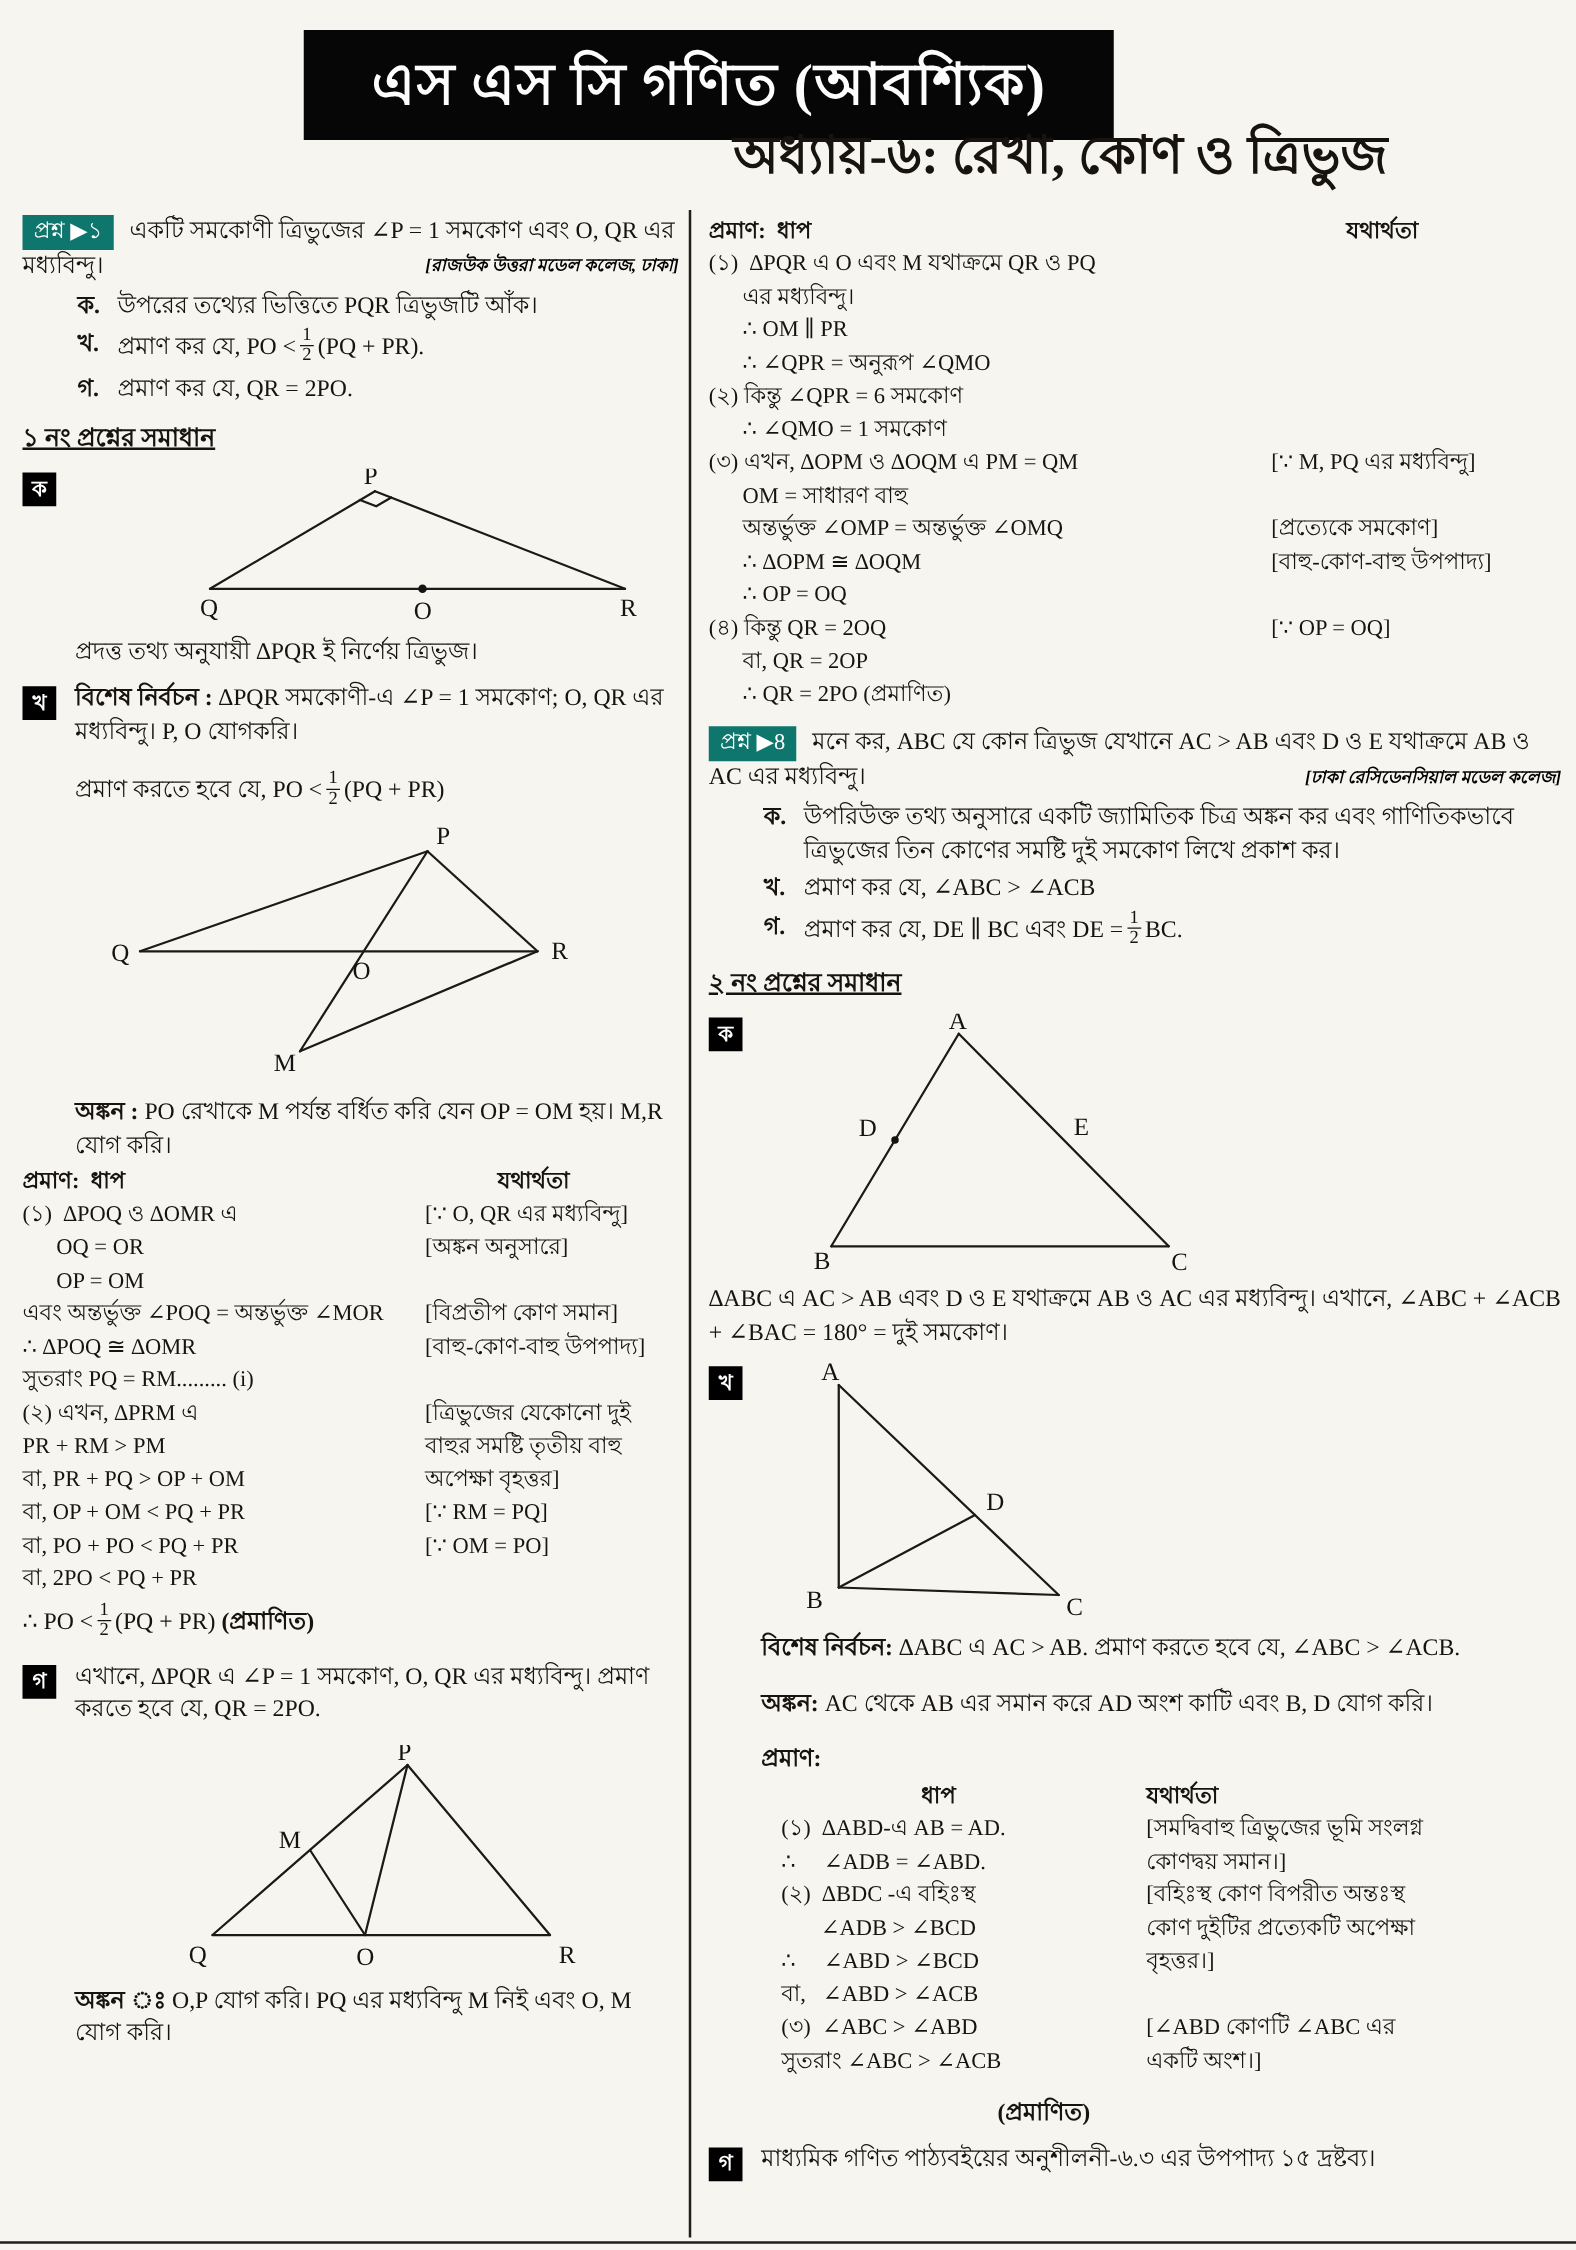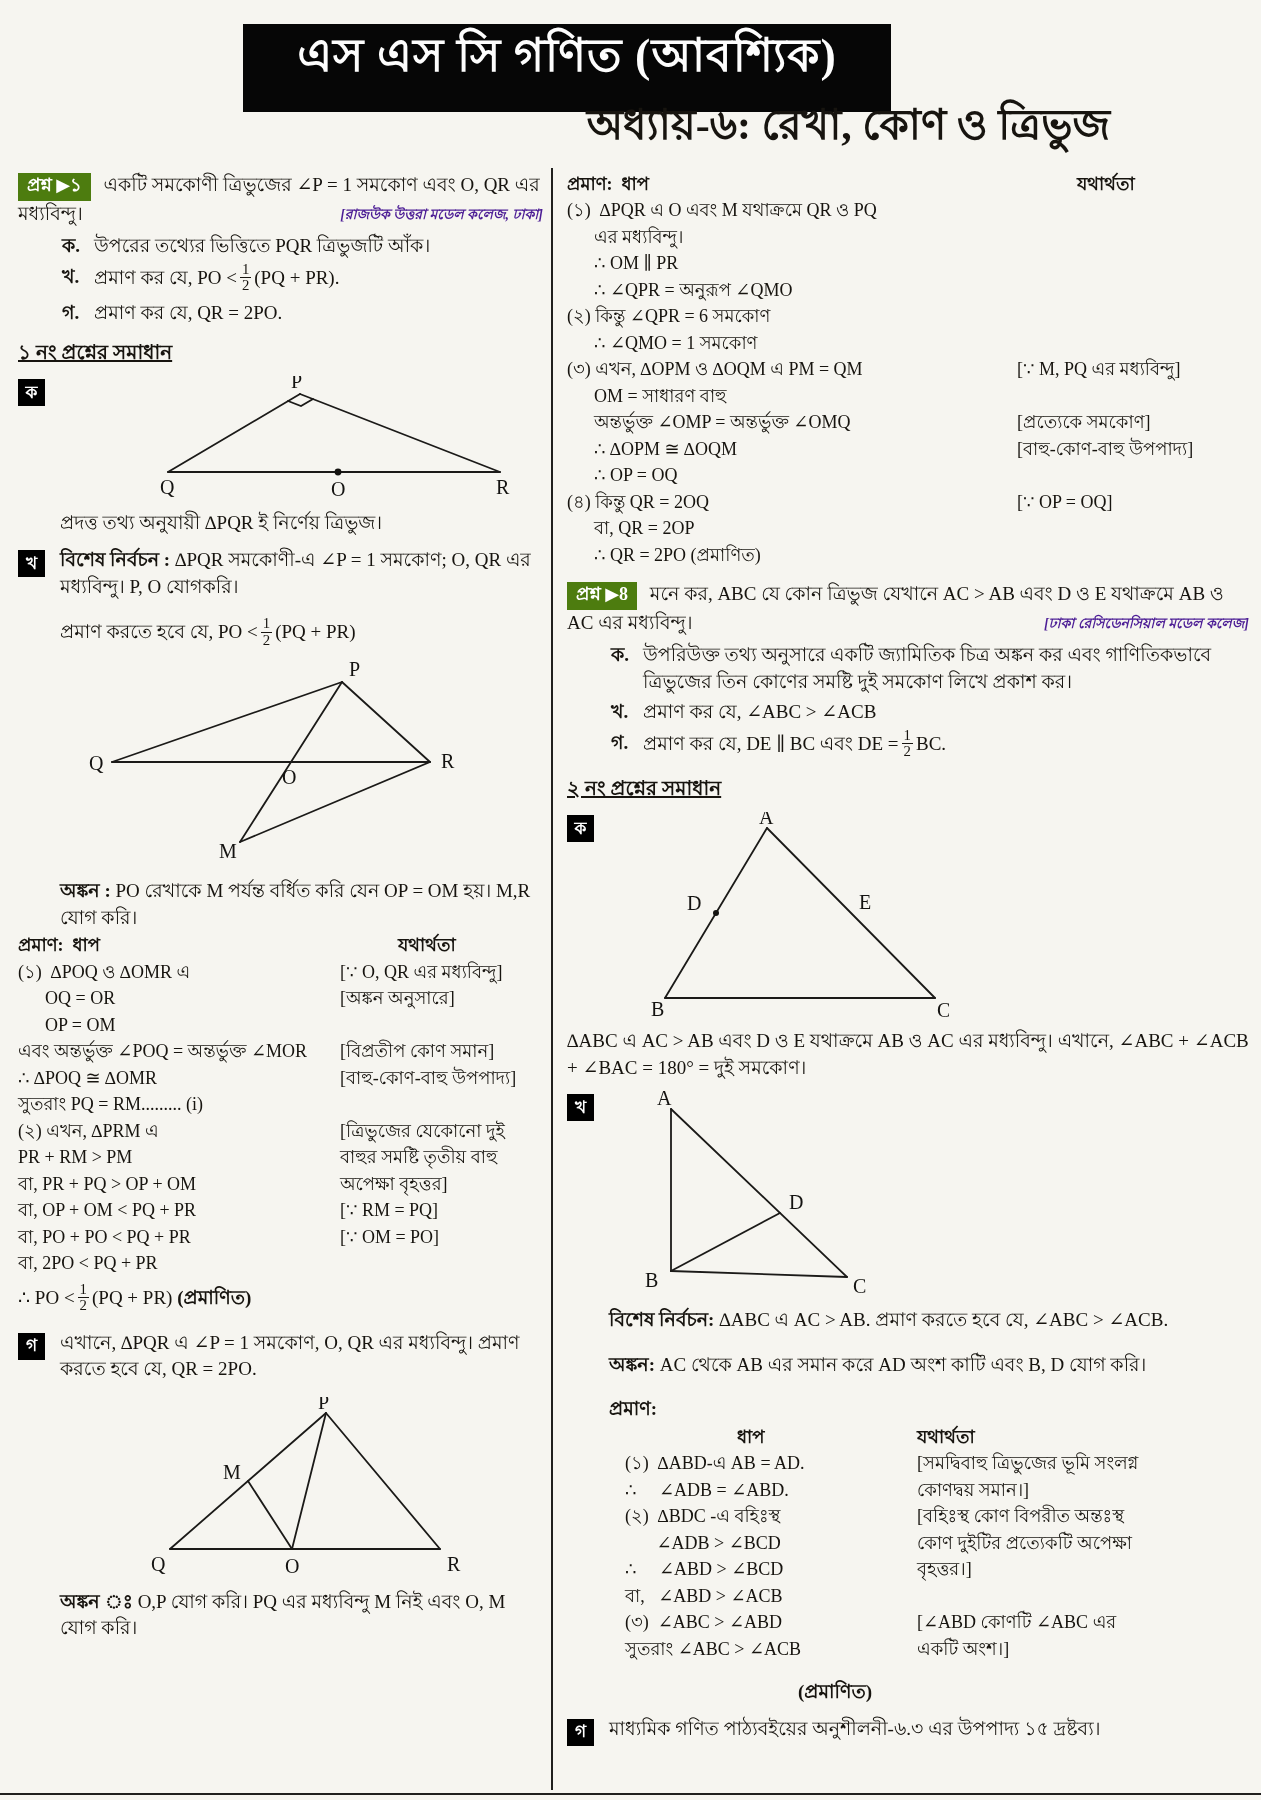--- a/index.html
+++ b/index.html
@@ -4,42 +4,42 @@
 <style>
   html,body{margin:0;padding:0}
   body{
     width:1261px;height:1800px;position:relative;overflow:hidden;
     background:#f6f5f0;color:#17140f;
     font-family:"Liberation Serif","DejaVu Serif",serif;
     font-size:19px;line-height:1.4;
   }
   .banner{
     position:absolute;left:243px;top:24px;width:648px;height:88px;
-    background:#060606;color:#fdfdfd;display:flex;align-items:flex-start;justify-content:center;
+    background:#060606;color:#fdfdfd;display:flex;align-items:center;justify-content:center;
     font-size:46px;font-weight:bold;letter-spacing:1px;
   }
   .chapter{
     position:absolute;left:0;top:102px;width:1110px;text-align:right;
     font-size:42px;font-weight:bold;line-height:1.1;
   }
   .divider{position:absolute;left:551px;top:168px;bottom:10px;width:2px;background:#20201e}
   .bottom-rule{position:absolute;left:0;right:0;bottom:5px;height:2px;background:#20201e}
   .columns{position:absolute;top:172px;left:18px;right:12px;bottom:14px;display:flex}
   .col-left{width:525px;padding-right:8px}
   .col-right{flex:1;padding-left:16px}
 
-  .badge-q{display:inline-block;background:#4d7c0f;color:#fff;font-weight:bold;
+  .badge-q{display:inline-block;background:#0f766e;color:#fff;font-weight:normal;
     padding:1px 9px 4px;font-size:18px;margin-right:8px;line-height:1.25}
   .badge-sm{display:inline-flex;width:27px;height:27px;background:#000;color:#fff;
     font-weight:bold;align-items:center;justify-content:center;font-size:17px;flex:0 0 auto}
   .sec{position:relative;margin-top:10px}
   .sec > .badge-sm{position:absolute;left:0;top:3px}
   .sec-body{margin-left:42px}
 
-  .q-src{float:right;font-style:italic;font-size:14px;font-weight:bold;color:#4c1d95;margin-top:4px}
+  .q-src{float:right;font-style:italic;font-size:14px;font-weight:bold;color:#000000;margin-top:4px}
   .q-items{margin:6px 0 0 44px}
   .q-item{display:flex;margin:4px 0}
   .q-item .lbl{flex:0 0 32px;font-weight:bold}
   .sol-title{text-align:left;font-weight:bold;text-decoration:underline;font-size:20px;margin:12px 0 2px}
 
   .frac{display:inline-flex;flex-direction:column;align-items:center;vertical-align:middle;
     line-height:1.05;font-size:0.78em;margin:0 3px;transform:translateY(-2px)}
   .frac .num{border-bottom:1.5px solid currentColor;padding:0 2px}
   .frac .den{padding:0 2px}
 

